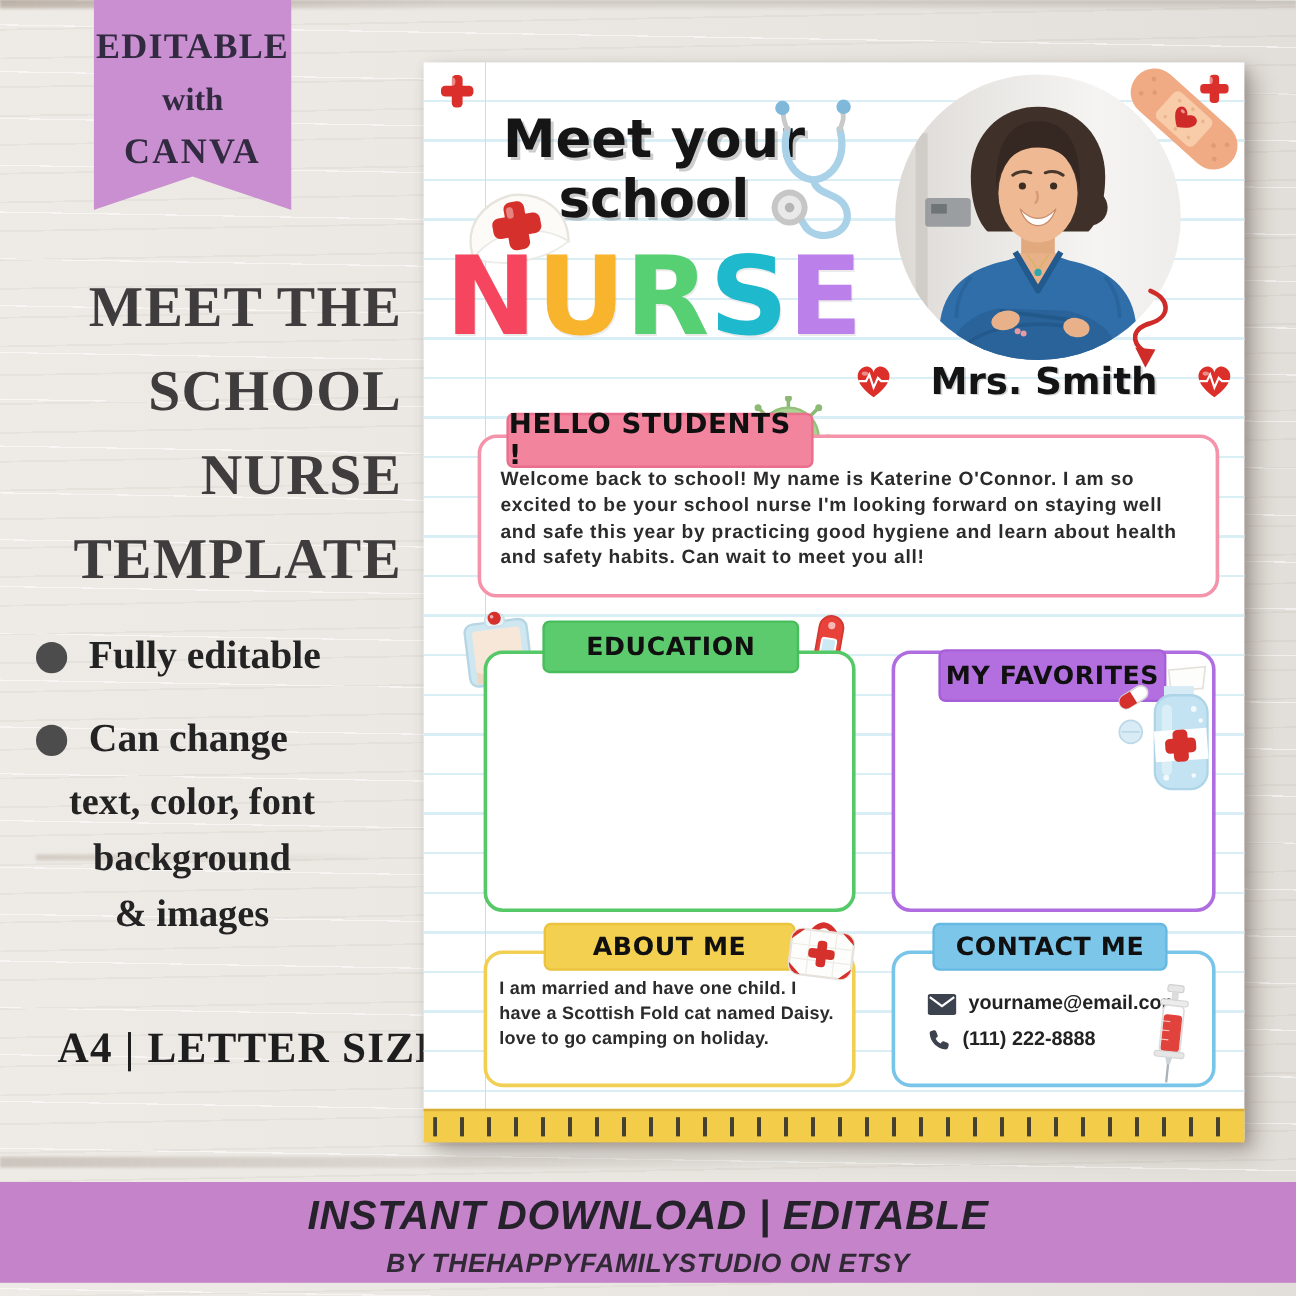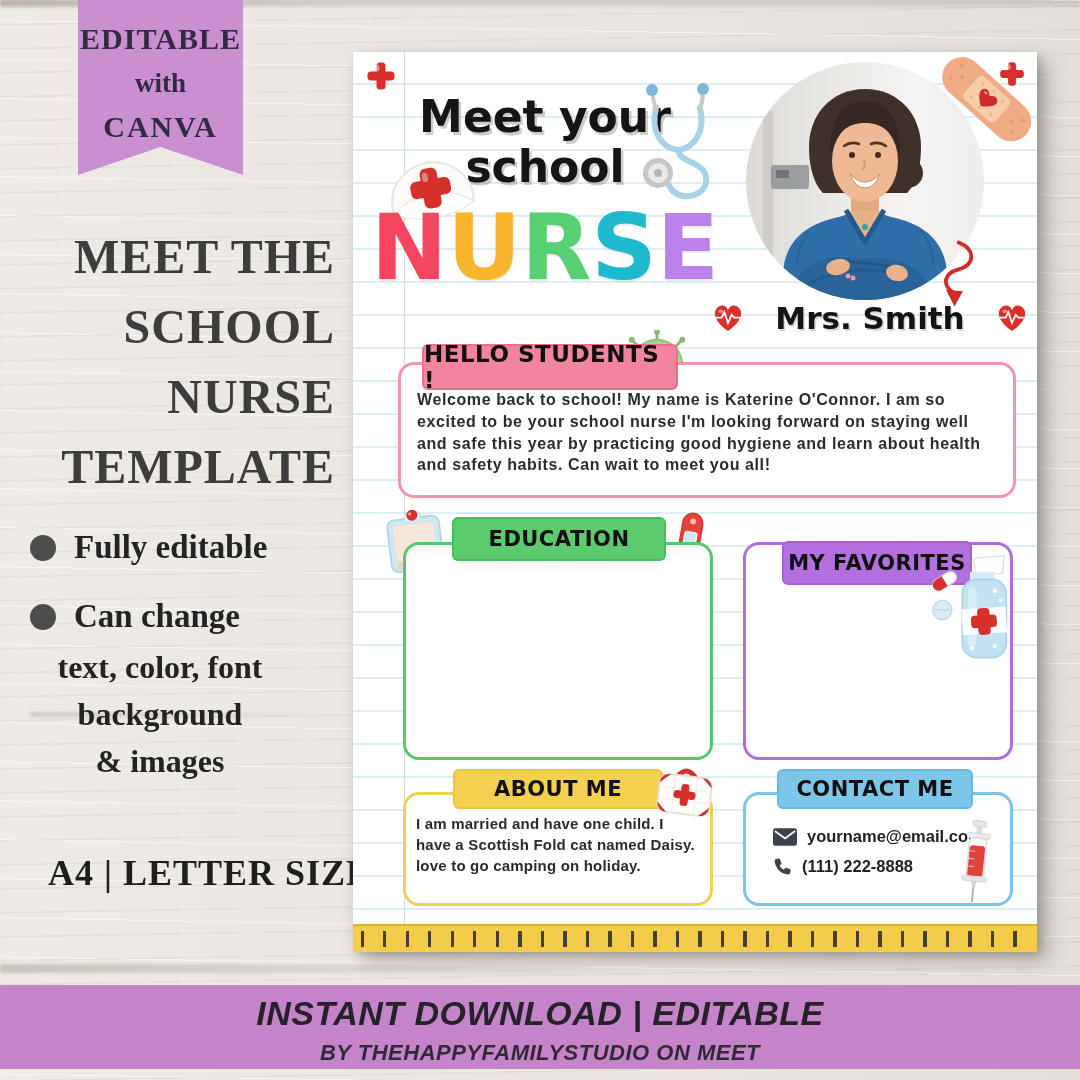--- a/index.html
+++ b/index.html
@@ -474,15 +474,15 @@
         </svg>
     </div>
 
     <div class="abs ruler">
       <div class="ticks"></div>
     </div>
   </div>
 
   <div class="footer">
     <div class="f1">INSTANT DOWNLOAD | EDITABLE</div>
-    <div class="f2">BY THEHAPPYFAMILYSTUDIO ON MEET</div>
+    <div class="f2">BY THEHAPPYFAMILYSTUDIO ON ETSY</div>
   </div>
 </div>
 
 </body></html>

